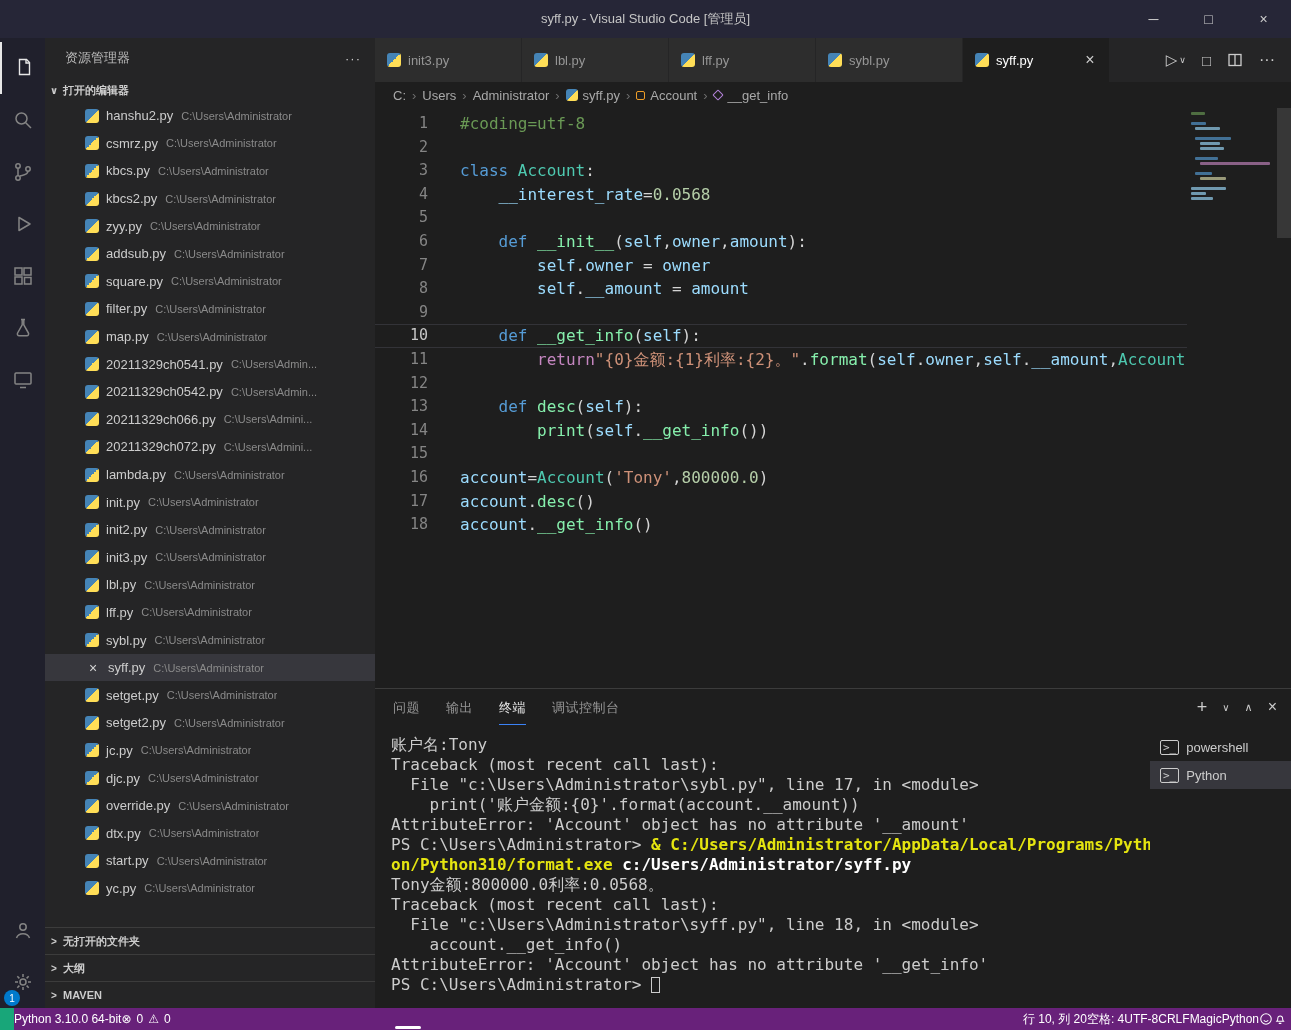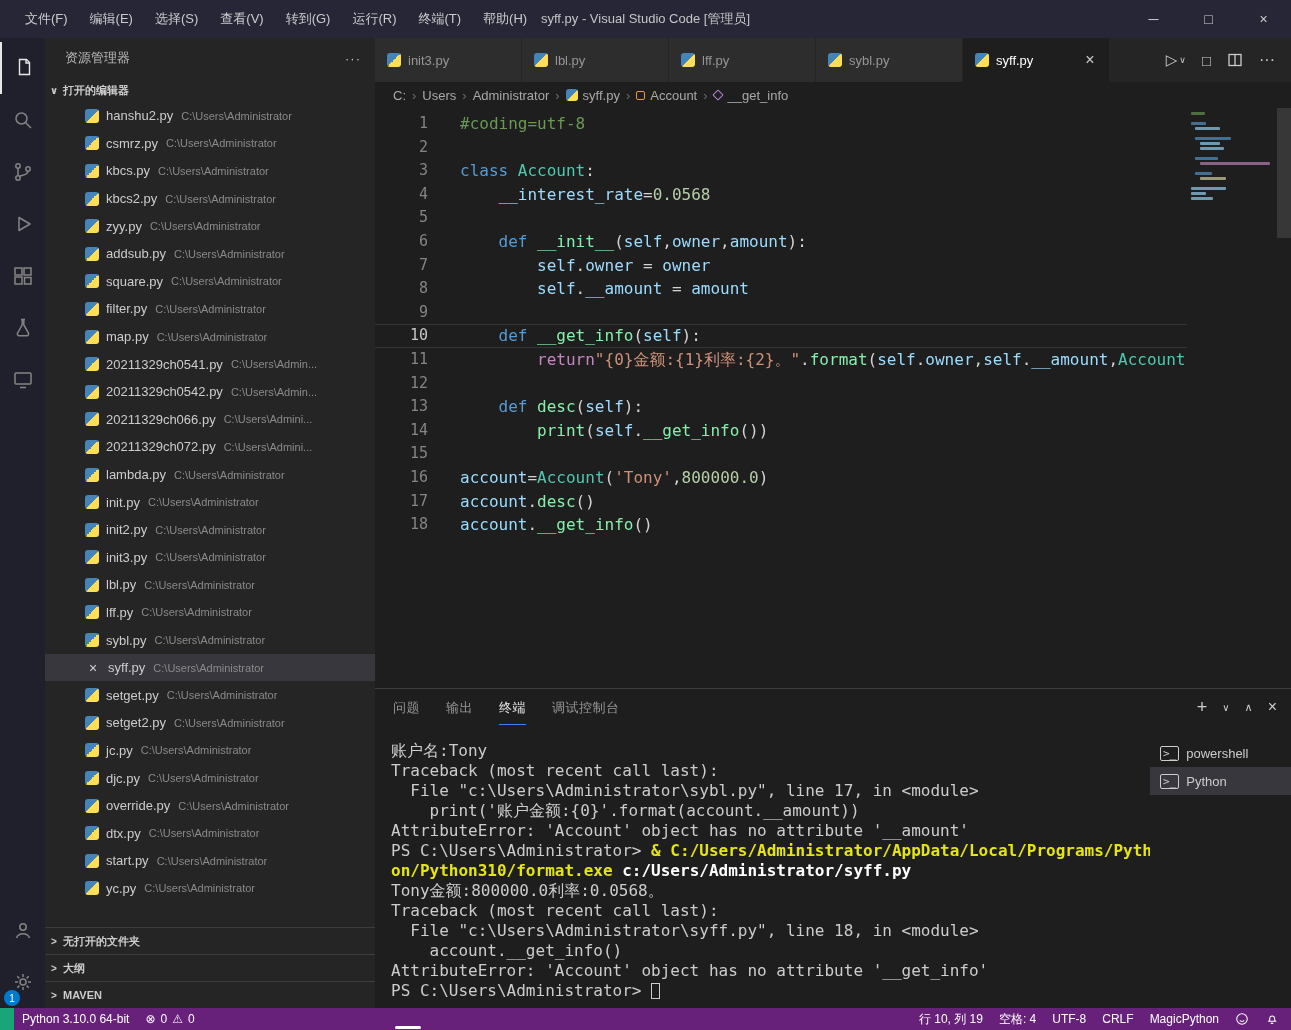--- a/index.html
+++ b/index.html
@@ -75,60 +75,50 @@
   .ln { width:53px; text-align:right; color:#858585; font-size:15px; flex:none; }
   .code-line.cur .ln { color:#c6c6c6; }
   .code { margin-left:32px; color:#d4d4d4; }
   .tk-cmt{color:#6a9955;} .tk-kw{color:#569cd6;} .tk-cls{color:#4ec9b0;} .tk-fn{color:#86efac;}
   .tk-var{color:#9cdcfe;} .tk-num{color:#b5cea8;} .tk-str{color:#ce9178;} .tk-ctrl{color:#c586c0;} .tk-pln{color:#d4d4d4;}
   .minimap { position:absolute; top:4px; right:16px; width:84px; bottom:0; }
   .mm-line { height:3px; margin-bottom:2px; opacity:.65; border-radius:1px; }
   .v-scrollbar { position:absolute; right:0; top:0; width:14px; height:130px; background:rgba(121,121,121,.28); }
 
   
-  .panel { height:320px; border-top:1px solid #3c3c3c; display:flex; flex-direction:column; flex:none; background:var(--editor,#1e1e1e);gap:6px; }
+  .panel { height:320px; border-top:1px solid #3c3c3c; display:flex; flex-direction:column; flex:none; background:var(--editor,#1e1e1e); }
   .panel-header { height:36px; display:flex; align-items:center; padding:0 14px 0 18px; flex:none; }
   .ptab { font-size:13px; color:#969696; margin-right:26px; height:35px; line-height:35px; letter-spacing:.5px; cursor:pointer; }
   .ptab.active { color:#e7e7e7; border-bottom:1px solid #3b82f6; }
   .panel-actions { margin-left:auto; display:flex; align-items:center; gap:15px; color:#cccccc; font-size:14px; }
   .pa { cursor:pointer; display:flex; align-items:center; }
   .panel-body { flex:1; display:flex; min-height:0; }
   .terminal-content { flex:1; padding:10px 0 0 16px; font-family:"DejaVu Sans Mono","Liberation Mono",monospace; font-size:16px; color:#cccccc; overflow:hidden; min-width:0; }
   .t-line { height:20px; line-height:20px; white-space:pre; }
   .tc-cmd { color:var(--terminal_command,#e5e510); font-weight:bold; }
   .tc-arg { color:#ffffff; font-weight:bold; }
   .tc-cursor { display:inline-block; width:9px; height:16px; border:1px solid #cccccc; vertical-align:-3px; }
   .terminal-list { width:141px; padding-top:8px; flex:none; }
   .tl-row { height:28px; display:flex; align-items:center; padding-left:10px; gap:7px; font-size:13px; color:#cccccc; cursor:pointer; }
   .tl-row.active { background:var(--selection,#37373d); }
   .tl-icon { font-family:"DejaVu Sans Mono",monospace; font-size:11px; border:1px solid #cccccc; border-radius:2px; padding:0 2px; line-height:13px; }
 
   
   .statusbar { height:22px; background:var(--statusbar,#68217a); display:flex; align-items:center; color:#ffffff; font-size:12px; position:relative; }
   .remote-block { width:14px; height:22px; background:var(--remote,#18a679); flex:none; }
-  .sb-item { padding:0 8px; height:22px; display:flex; align-items:center; gap:5px; cursor:pointer; white-space:nowrap; }
+  .sb-item { padding:0 0; height:22px; display:flex; align-items:center; gap:5px; cursor:pointer; white-space:nowrap; }
   .sb-right { margin-left:auto; display:flex; align-items:center; height:22px; padding-right:4px; }
   .taskbar-hint { position:absolute; left:395px; bottom:1px; width:26px; height:3px; background:#fff; border-radius:2px; }
 </style>
 </head>
 <body>
 
 <div class="window">
 
   <div class="titlebar">
-    <div class="menus" id="menu-bar">
-        <div class="menu-item">文件(F)</div>
-        <div class="menu-item">编辑(E)</div>
-        <div class="menu-item">选择(S)</div>
-        <div class="menu-item">查看(V)</div>
-        <div class="menu-item">转到(G)</div>
-        <div class="menu-item">运行(R)</div>
-        <div class="menu-item">终端(T)</div>
-        <div class="menu-item">帮助(H)</div>
-      </div>
     <div class="window-title">syff.py - Visual Studio Code [管理员]</div>
     <div class="win-controls">
       <div class="win-btn">─</div>
       <div class="win-btn">□</div>
       <div class="win-btn">×</div>
     </div>
   </div>
 
   <div class="main">
 
@@ -528,21 +518,21 @@
     <div class="remote-block"></div>
     <div class="sb-item">Python 3.10.0 64-bit</div>
     <div class="sb-item">
       <span>⊗</span>
         <span>0</span>
       <span>⚠</span>
         <span>0</span>
     </div>
     <div class="sb-right">
       <span id="sb-right-items" style="display:flex;height:22px;align-items:center;">
-          <div class="sb-item">行 10, 列 19</div>
+          <div class="sb-item">行 10, 列 20</div>
           <div class="sb-item">空格: 4</div>
           <div class="sb-item">UTF-8</div>
           <div class="sb-item">CRLF</div>
           <div class="sb-item">MagicPython</div>
         </span>
       <div class="sb-item">
         <svg width="14" height="14" viewBox="0 0 16 16" fill="none" stroke="#ffffff" stroke-width="1.2">
             <circle cx="8" cy="8" r="6"></circle>
             <path d="M5.5 9.5a3 3 0 0 0 5 0M6 6.2h.01M10 6.2h.01"></path>
           </svg>

